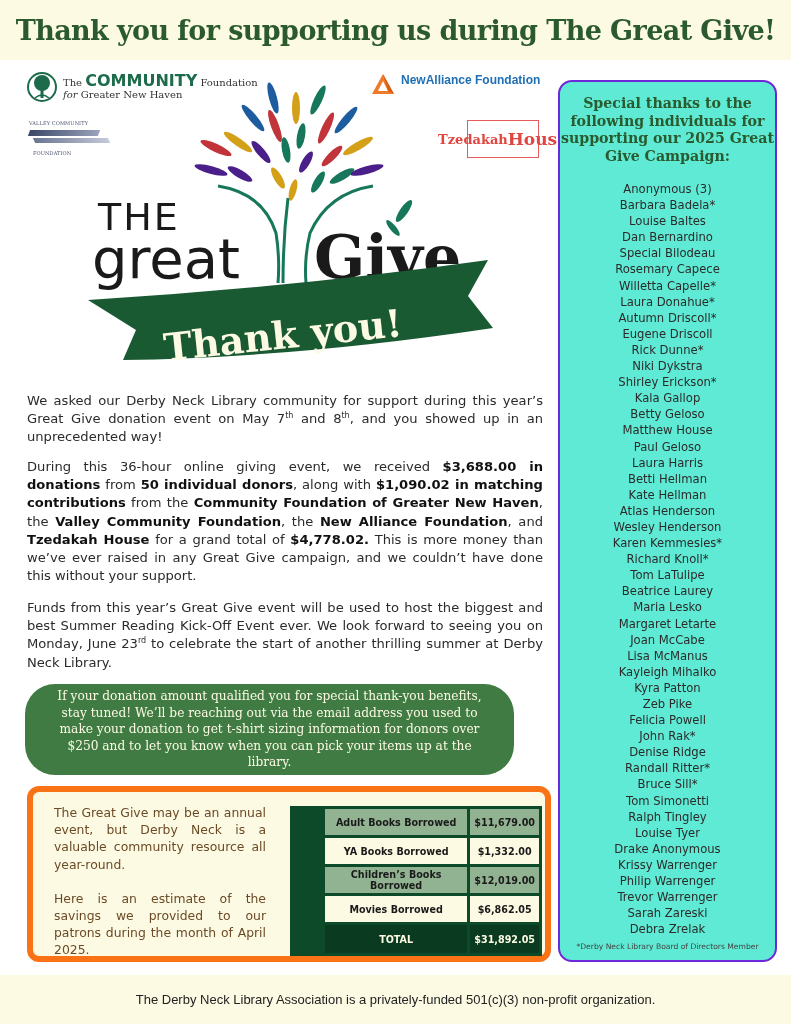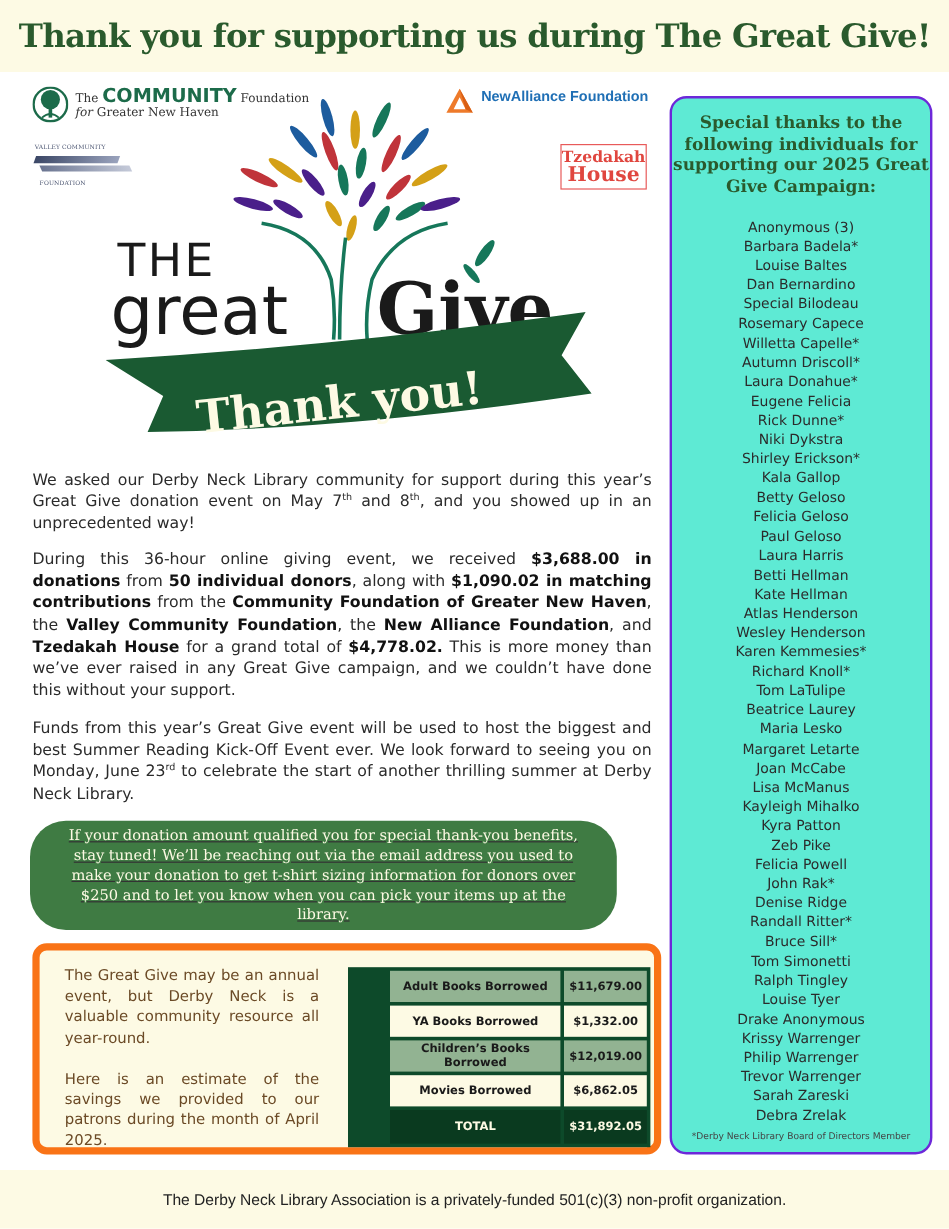--- a/index.html
+++ b/index.html
@@ -21,36 +21,36 @@
 
   .logo-vcf { position: absolute; left: 29px; top: 120px; width: 82px; height: 38px; }
   .logo-vcf .t { font-family: "DejaVu Serif", serif; font-size: 5px; color: #4a5470; letter-spacing: 0.1px; }
   .logo-vcf .bar1 { position: absolute; left: 0; top: 10px; width: 70px; height: 6px; background: linear-gradient(90deg, #3b4766, #9aa3bd); transform: skewX(-20deg); }
   .logo-vcf .bar2 { position: absolute; left: 5px; top: 18px; width: 75px; height: 5px; background: linear-gradient(90deg, #6b7591, #c5cad9); transform: skewX(25deg); }
   .logo-vcf .t2 { position: absolute; left: 4px; top: 30px; }
 
   .logo-na { position: absolute; left: 371px; top: 73px; display: flex; gap: 6px; }
   .logo-na .txt { font-family: "Liberation Sans", sans-serif; font-weight: bold; font-size: 12px; color: #1f6fb5; }
 
-  .logo-tz { position: absolute; left: 467px; top: 120px; width: 72px; height: 38px; border: 1px solid #e85a5a; background: #fff; display: flex; flex-direction: column; align-items: center; justify-content: center; }
+  .logo-tz { position: absolute; left: 467px; top: 120px; width: 72px; height: 38px; border: 1px solid #e85a5a; background: #fff; display: flex; flex-direction: row; align-items: center; justify-content: center; }
   .logo-tz span { font-family: "DejaVu Serif", serif; font-weight: bold; color: #e0463f; line-height: 15px; }
   .logo-tz .a { font-size: 13px; }
   .logo-tz .b { font-size: 17px; }
 
   .great-give-logo { position: absolute; left: 88px; top: 78px; width: 410px; height: 300px; }
 
   
   .copy { position: absolute; left: 27px; width: 516px; font-family: "DejaVu Sans", sans-serif; font-size: 13.1px; line-height: 18.2px; color: #2b2b2b; text-align: justify; }
   .copy b { font-weight: bold; color: #111; }
   .copy sup { font-size: 8px; line-height: 0; }
   .p1 { top: 392px; }
   .p2 { top: 458px; }
   .p3 { top: 599px; }
 
-  .notice { position: absolute; left: 25px; top: 684px; width: 489px; height: 91px; background: #3f7b43; border-radius: 30px; display: flex; align-items: center; justify-content: center; padding: 0 20px; text-decoration: underline; }
+  .notice { position: absolute; left: 25px; top: 684px; width: 489px; height: 91px; background: #3f7b43; border-radius: 30px; display: flex; align-items: center; justify-content: center; padding: 0 20px; }
   .notice p { font-family: "DejaVu Serif", serif; font-size: 12.2px; line-height: 16.4px; color: #fdfae4; text-align: center; }
 
   .savings-box { position: absolute; left: 27px; top: 786px; width: 524px; height: 176px; border: 6px solid #f97316; border-radius: 12px; background: #fdfae4; }
   .savings-text { position: absolute; left: 21px; top: 12px; width: 212px; font-family: "DejaVu Sans", sans-serif; font-size: 12.4px; line-height: 17.2px; color: #6b4a26; text-align: justify; }
   .savings-text p + p { margin-top: 17px; }
 
   .stats { position: absolute; left: 257px; top: 14px; width: 252px; background: #0d4a2a; border-collapse: separate; border-spacing: 3px; padding-left: 32px; }
   .stats td { height: 26px; font-family: "DejaVu Sans", sans-serif; font-weight: bold; font-size: 9.6px; color: #1a1a1a; text-align: center; padding: 0 4px; }
   .stats tr.shade td { background: #92b392; }
   .stats tr.light td { background: #fdfae4; }
@@ -188,29 +188,29 @@
 <div class="donor-panel">
   <h2>Special thanks to the following individuals for supporting our 2025 Great Give Campaign:</h2>
   <ul class="donor-list" id="donor-list">
       <li>Anonymous (3)</li>
       <li>Barbara Badela*</li>
       <li>Louise Baltes</li>
       <li>Dan Bernardino</li>
       <li>Special Bilodeau</li>
       <li>Rosemary Capece</li>
       <li>Willetta Capelle*</li>
+      <li>Laura Donahue*</li>
       <li>Autumn Driscoll*</li>
-      <li>Laura Donahue*</li>
-      <li>Eugene Felicia</li>
+      <li>Eugene Driscoll</li>
       <li>Rick Dunne*</li>
       <li>Niki Dykstra</li>
       <li>Shirley Erickson*</li>
       <li>Kala Gallop</li>
       <li>Betty Geloso</li>
-      <li>Felicia Geloso</li>
+      <li>Matthew House</li>
       <li>Paul Geloso</li>
       <li>Laura Harris</li>
       <li>Betti Hellman</li>
       <li>Kate Hellman</li>
       <li>Atlas Henderson</li>
       <li>Wesley Henderson</li>
       <li>Karen Kemmesies*</li>
       <li>Richard Knoll*</li>
       <li>Tom LaTulipe</li>
       <li>Beatrice Laurey</li>

